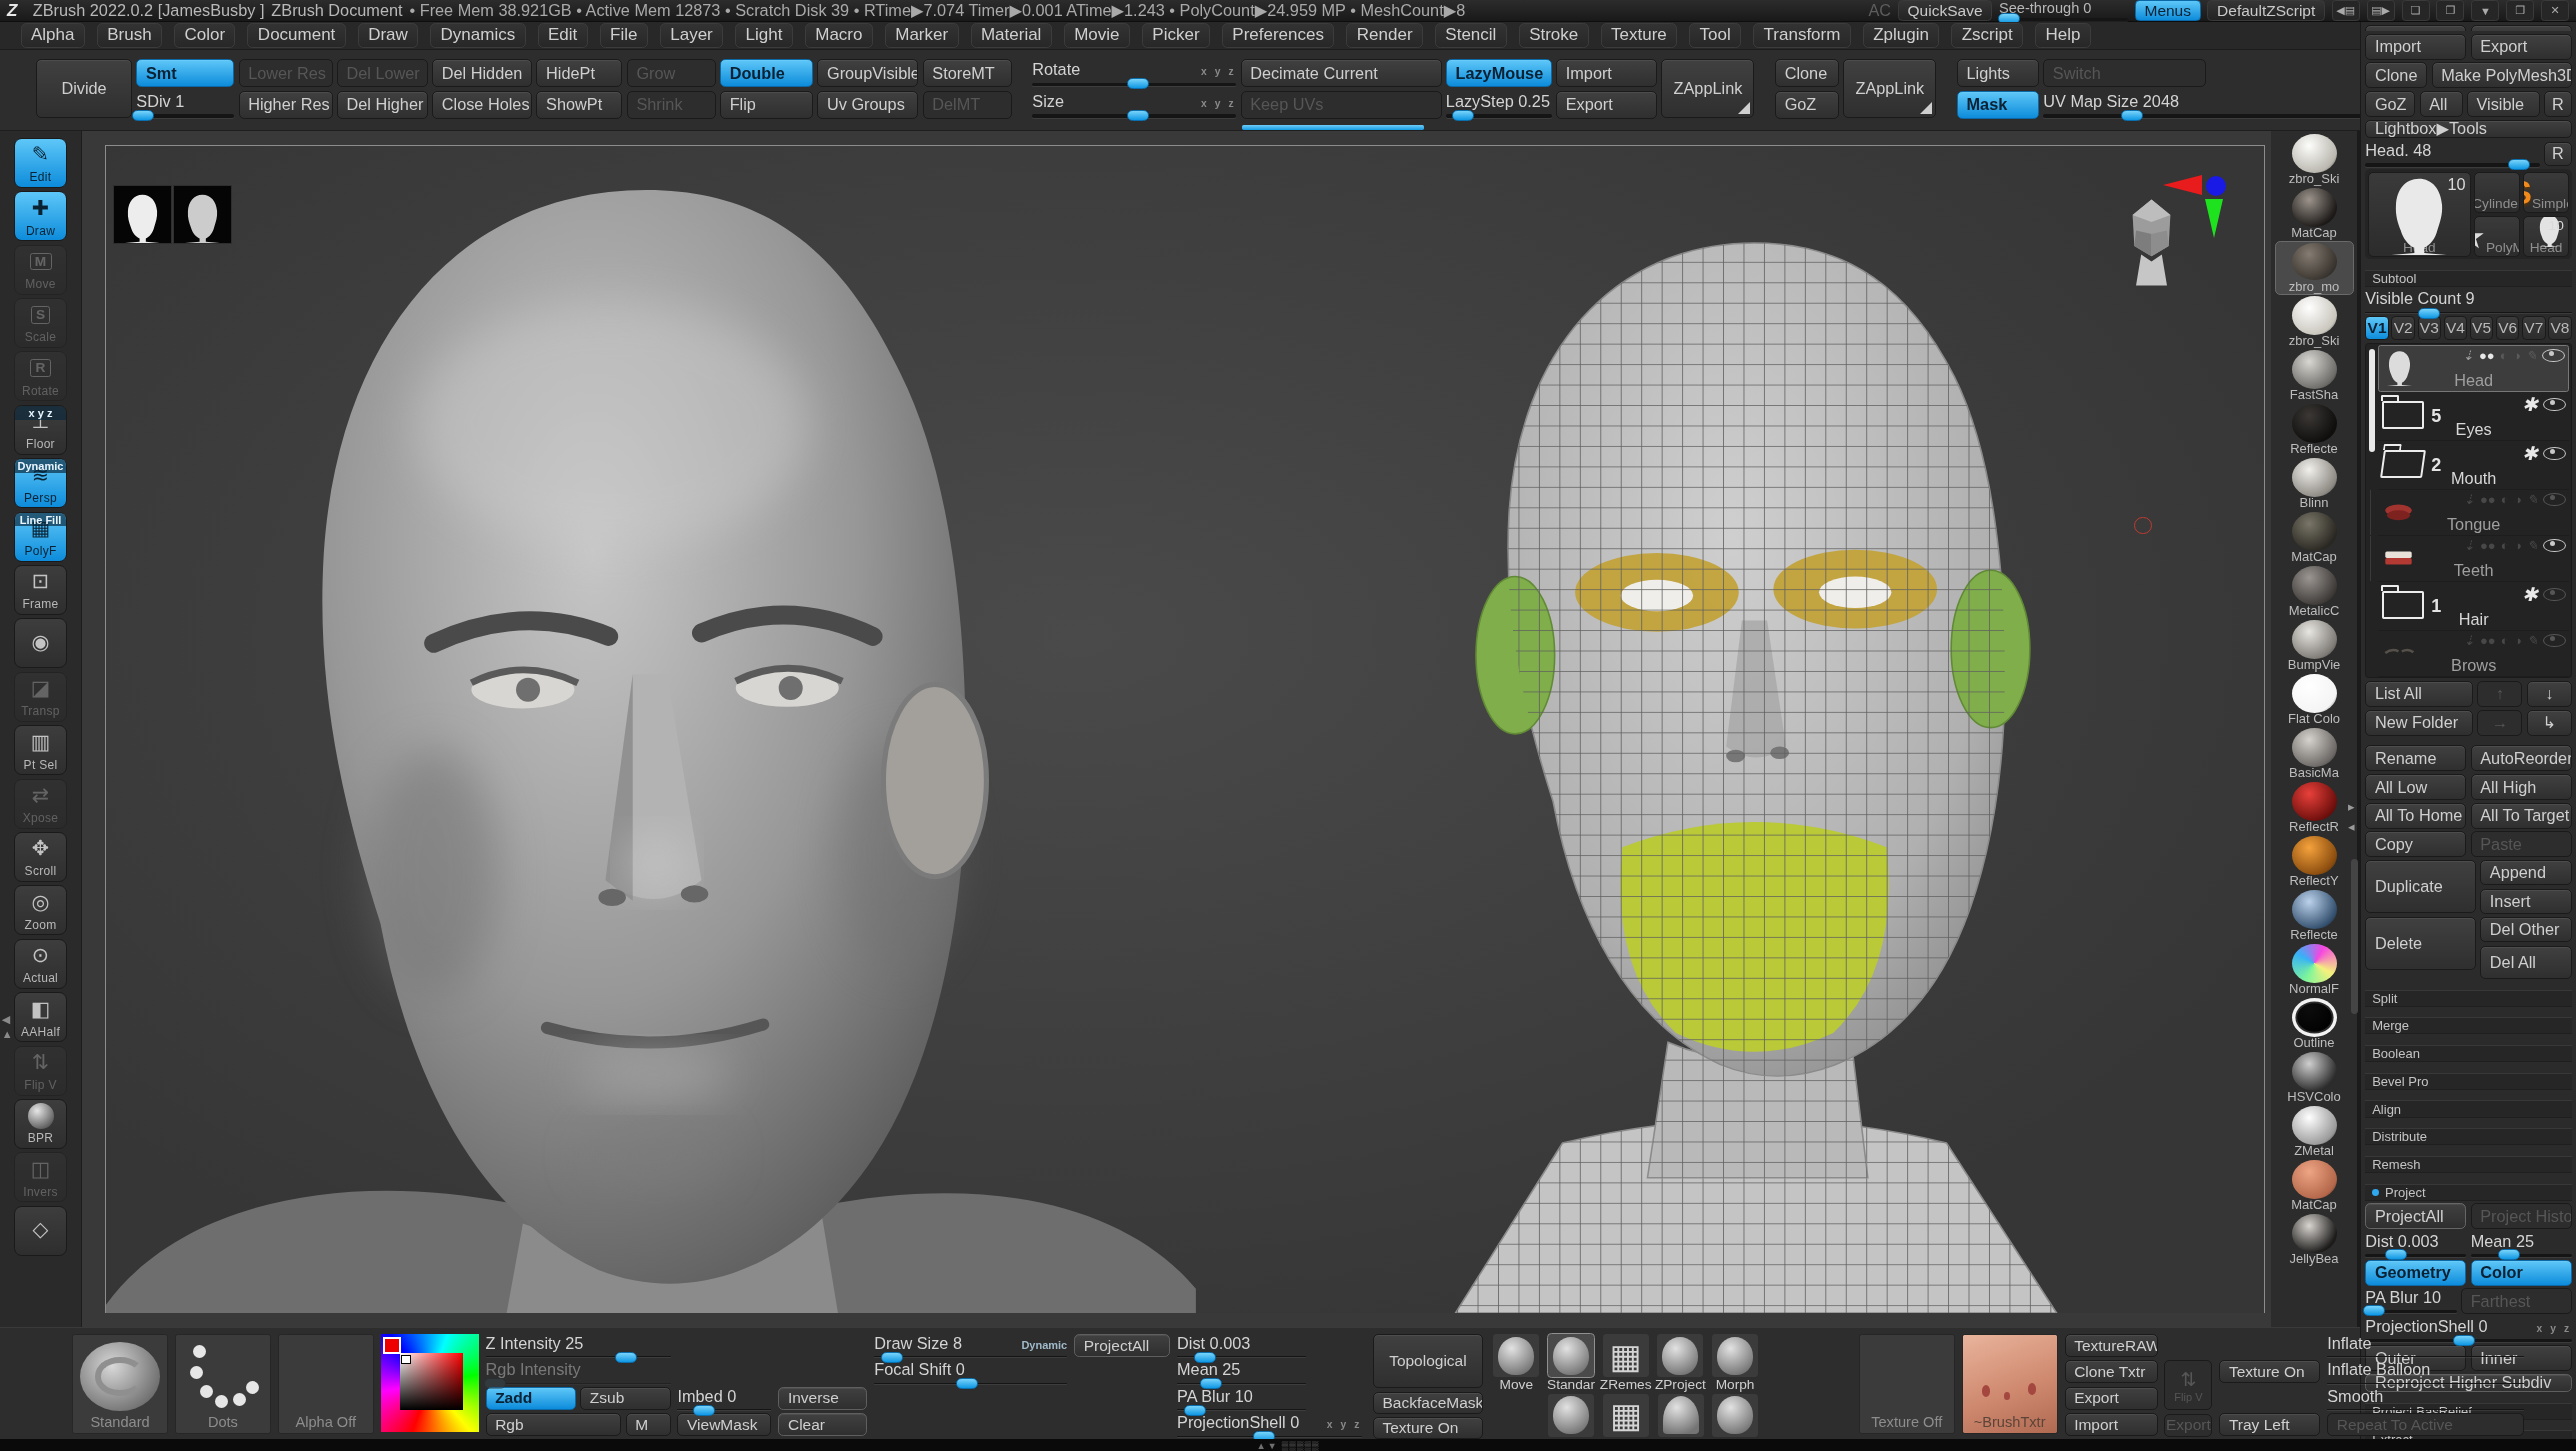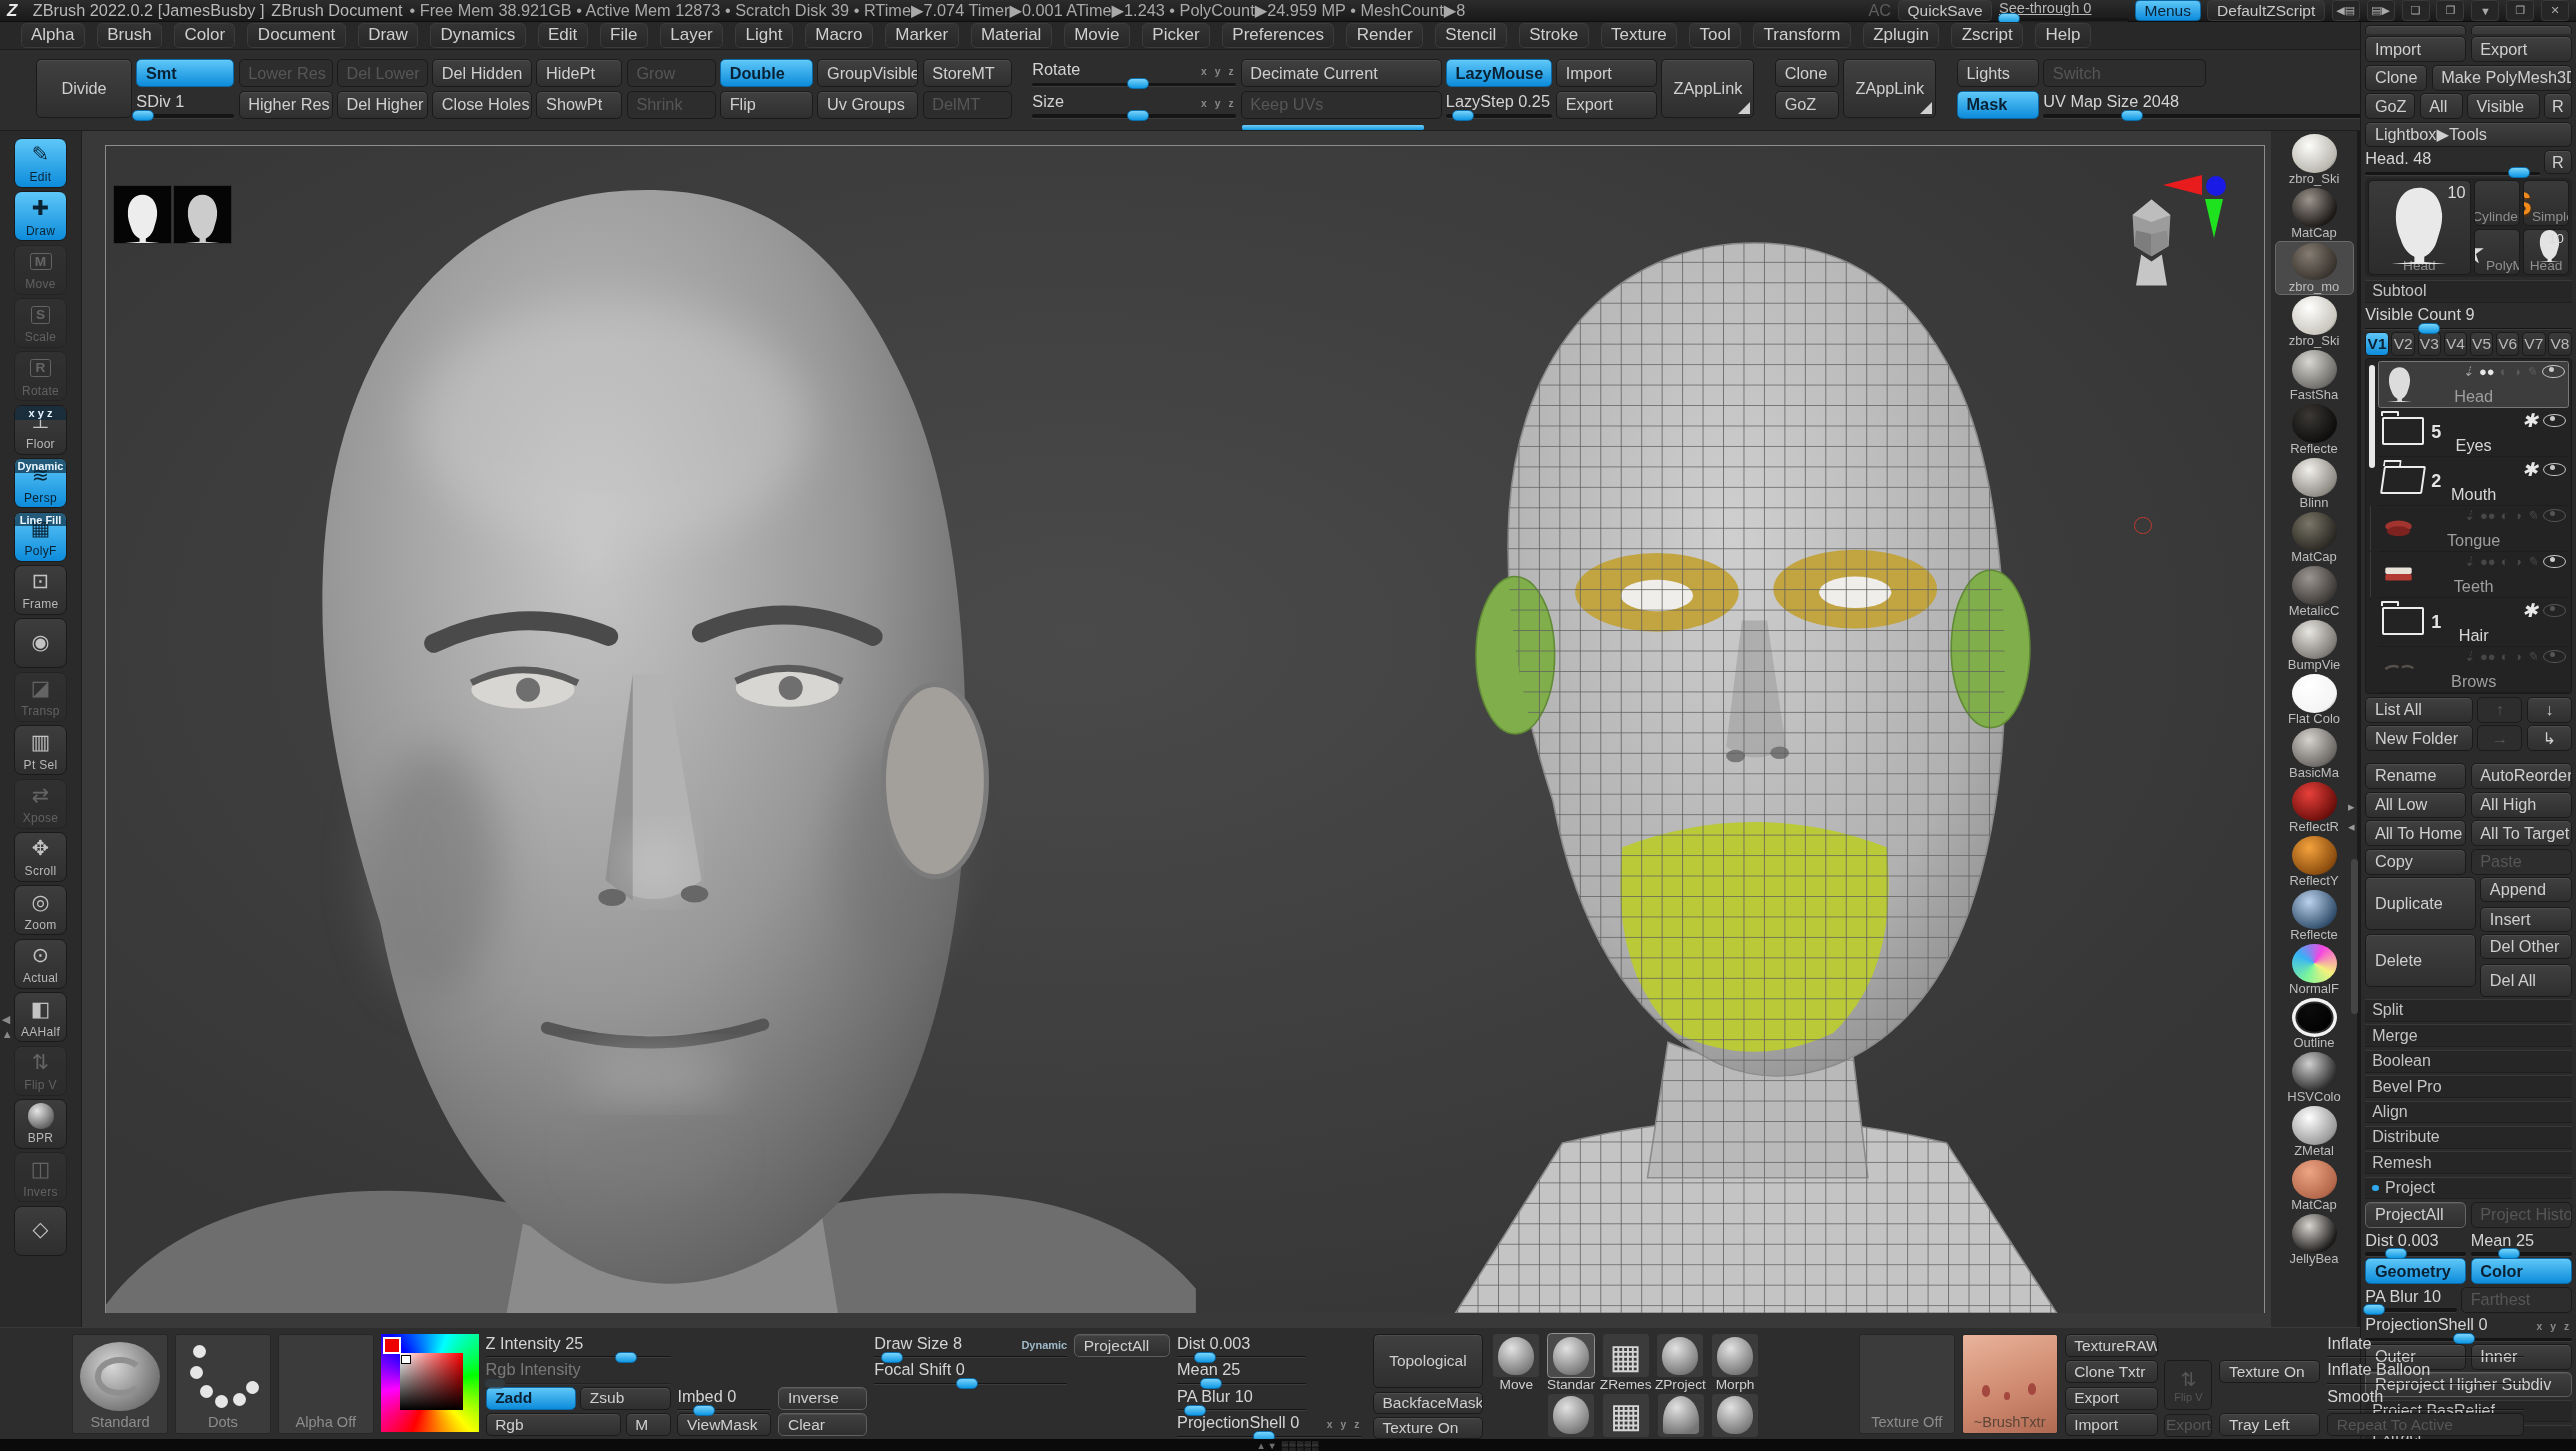--- a/index.html
+++ b/index.html
@@ -36,21 +36,21 @@
   #titlebar{left:0;top:0;width:2576px;height:22px;background:linear-gradient(#2c2c2c,#191919);
             border-bottom:0.9px solid #0d0d0d;display:flex;align-items:center;gap:6.9px;padding:0 6.9px;
             font-size:16.3px;color:#b8b8b8;box-sizing:border-box;}
   #zlogo{width:19px;height:19px;color:#e8e8e8;font-weight:bold;font-size:17px;font-style:italic;}
   #titlebar .spacer{flex:1;}
   .tb-btn{height:19px;display:flex;align-items:center;padding:0 8.6px;border:0.9px solid #3a3a3a;
           border-radius:4.3px;background:linear-gradient(#353535,#232323);font-size:15.5px;color:#c9c9c9;}
   .tb-btn.bb{background:linear-gradient(#5ec7f8,#0d8cdb);color:#0a2233;border-color:#0a69a6;}
   .tb-ico{width:26px;height:19px;display:flex;align-items:center;justify-content:center;
           border:0.9px solid #3a3a3a;border-radius:3.4px;background:#262626;font-size:11px;color:#aaa;}
-  #seethrough{display:flex;flex-direction:column;gap:1.7px;width:129px;text-decoration:underline;}
+  #seethrough{display:flex;flex-direction:column;gap:1.7px;width:129px;}
   #seethrough .tk{width:129px;}
   
   #menubar{left:0;top:22px;width:2576px;height:27.5px;background:#282828;border-bottom:0.9px solid #1c1c1c;
            display:flex;align-items:center;gap:12px;padding:0 20.6px;box-sizing:border-box;}
   .menu-btn{padding:1.7px 9.4px;border:0.9px solid #3c3c3c;border-radius:5.2px;font-size:17px;color:#cfcfcf;
             background:linear-gradient(#333,#272727);}
   
   #topshelf{left:0;top:50px;width:2576px;height:81px;background:#2d2d2d;border-bottom:0.9px solid #1e1e1e;
             display:flex;gap:4.3px;padding:9.4px 0 0 36px;box-sizing:border-box;}
   #topshelf .sl{width:100%;}
@@ -95,21 +95,21 @@
   .mat.selected{background:#4a4a4a;border:0.9px solid #6a6a6a;box-sizing:border-box;}
   .mat-sphere{width:45px;height:39px;border-radius:50%;margin-top:0.9px;}
   .mat-sphere.ring{box-shadow:0 0 0 3.4px #f2f2f2 inset, 0 0 0 5.2px #2c2c2c inset;}
   .mat-label{font-size:13px;color:#bdbdbd;margin-top:-1.7px;white-space:nowrap;}
   #mat-scroll{position:absolute;left:2351px;top:859px;width:6.9px;height:155px;background:#454545;border-radius:3.4px;}
   #split-arrows{left:2348px;top:799px;display:flex;flex-direction:column;gap:5.2px;color:#9a9a9a;font-size:13px;}
   
   #rightpanel{left:2360px;top:22px;width:216px;height:1429px;background:#2b2b2b;border-left:0.9px solid #191919;
               display:flex;flex-direction:column;gap:2.6px;padding:3.4px 4.3px;box-sizing:border-box;overflow:hidden;}
   #rightpanel .b{height:26px;font-size:16.3px;}
-  #rightpanel .sec{font-size:16px;}
+  #rightpanel .sec{font-size:13px;margin-top:8px;}
   .half{flex:1;}
   #tool-thumbs{display:flex;gap:3.4px;height:100px;background:#242424;border-radius:5.2px;padding:2.6px;}
   .tthumb{position:relative;background:linear-gradient(#3a3a3a,#2c2c2c);border:0.9px solid #1b1b1b;border-radius:5.2px;
           display:flex;align-items:flex-end;justify-content:center;overflow:hidden;}
   .tthumb .tlabel{font-size:13.7px;color:#8f8f8f;padding-bottom:0.9px;}
   .badge{position:absolute;top:1.7px;right:4.3px;font-size:16.3px;color:#d9d9d9;}
   #tt-big{width:101px;}
   #tt-big svg{position:absolute;inset:3.4px 8.6px 15.5px 8.6px;width:84px;height:79px;fill:#e9e9e9;}
   #tt-grid{flex:1;display:grid;grid-template-columns:1fr 1fr;grid-template-rows:1fr 1fr;gap:2.6px;}
   .cyl{width:29px;height:31px;margin:auto;background:linear-gradient(90deg,#8d8d8d,#e3e3e3 45%,#8a8a8a);

